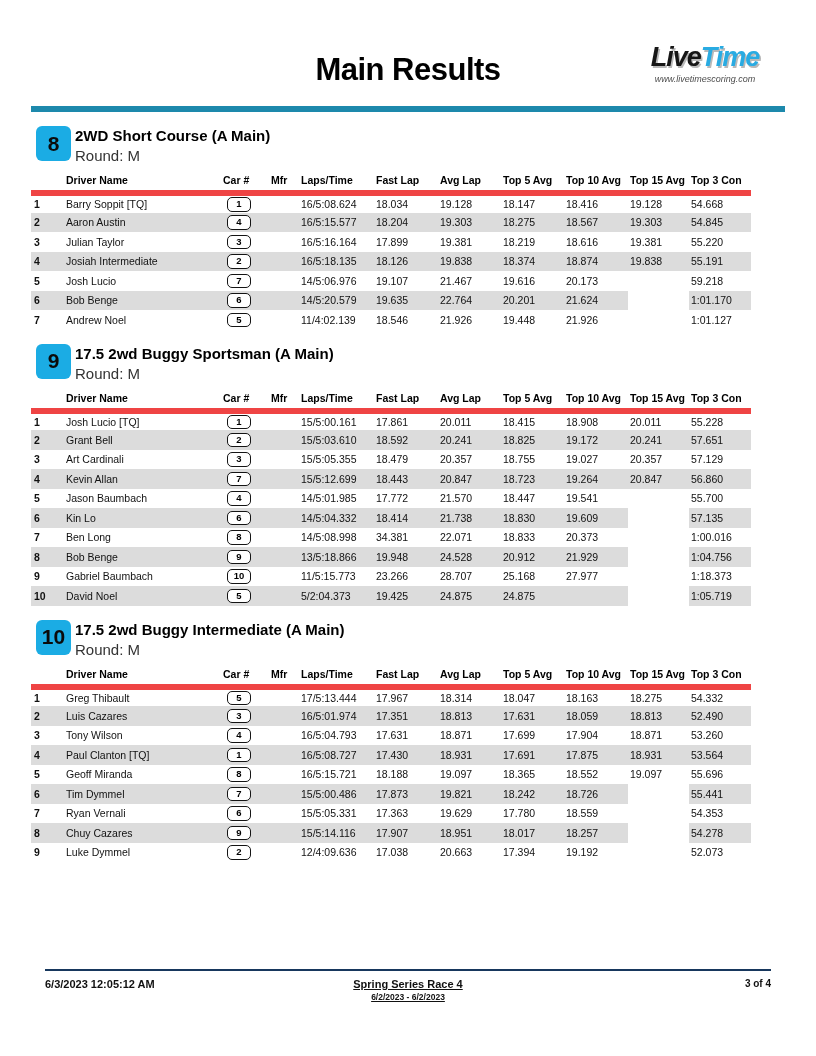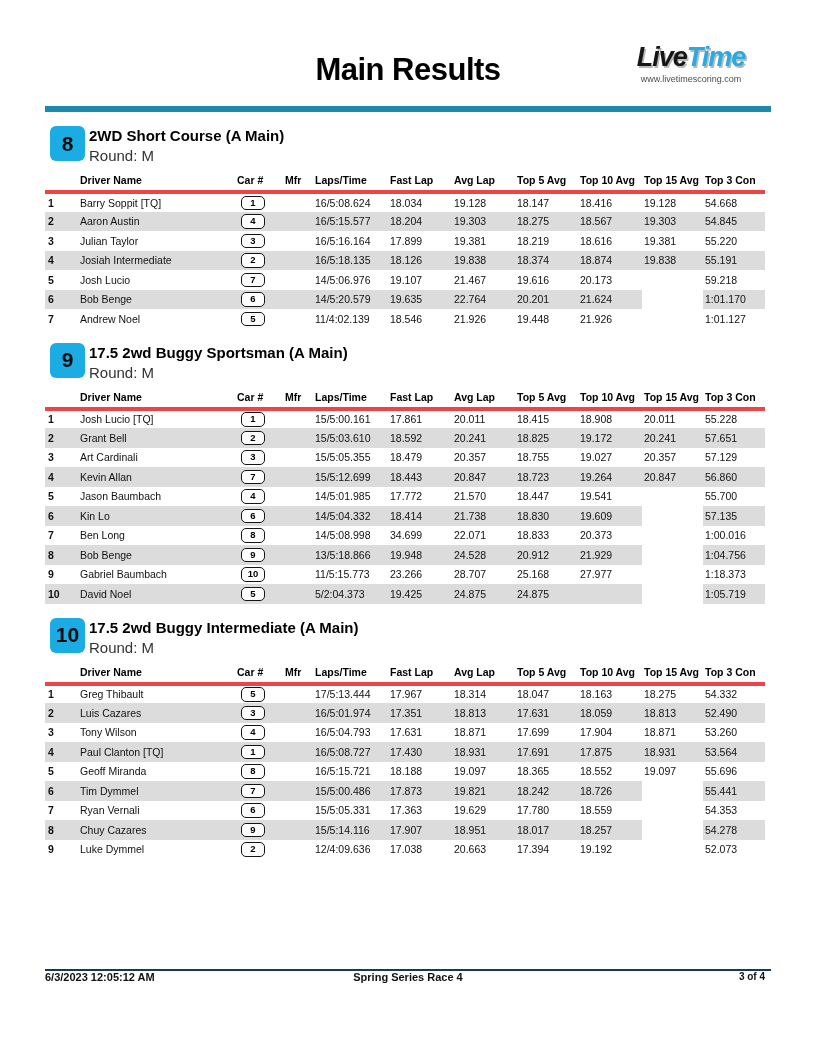--- a/index.html
+++ b/index.html
@@ -1,36 +1,36 @@
 <!DOCTYPE html>
 <html><head>
 <meta charset="utf-8">
 <style>
   * { margin:0; padding:0; box-sizing:border-box; }
   html,body { background:#fff; }
   body {
     width:816px; height:1056px; position:relative; overflow:hidden;
     font-family:"Liberation Sans","DejaVu Sans",sans-serif; color:#111;
   }
-  .page { padding:0 45px; position:relative; }
+  .page { padding:0 31px; position:relative; }
 
   
   .hdr { position:relative; height:58px; margin-top:42px; }
   .hdr h1 {
     text-align:center; font-size:31px; font-weight:bold; letter-spacing:-0.5px;
     padding-top:10px; color:#000;
   }
   .logo { position:absolute; right:0; top:0; width:160px; text-align:center; }
   .logo-text {
     font-style:italic; font-weight:bold; font-size:27px; letter-spacing:-1px;
     text-shadow:1.5px 1.5px 0 #b9b9b9; white-space:nowrap;
   }
   .lt-live { color:#161616; }
   .lt-time { color:#29ABE2; }
-  .logo-site { font-size:9px; color:#4d4d4d; margin-top:1px; }
+  .logo-site { font-size:9px; color:#4d4d4d; margin-top:1px;font-style:italic; }
   .top-rule { height:6px; background:#1D89AC; margin-top:6px; }
 
   
   .section { margin-top:14px; }
   .sec-head { display:flex; align-items:flex-start; padding-left:5px; margin-bottom:4px; }
   .race-badge {
     width:35px; height:35px; background:#1BACE4; border-radius:6px; flex:none;
     display:flex; align-items:center; justify-content:center;
     font-size:21px; font-weight:bold; color:#0b0b0b;
   }
@@ -38,42 +38,42 @@
   .race-title { font-size:15px; font-weight:bold; color:#000; }
   .race-round { font-size:15px; color:#333; margin-top:3px; }
 
   table { border-collapse:collapse; table-layout:fixed; width:720px; margin-top:8px; }
   col.c-pos{width:33px} col.c-driver{width:157px} col.c-car{width:48px}
   col.c-mfr{width:30px} col.c-laps{width:75px} col.c-fast{width:64px}
   col.c-avg{width:63px} col.c-top5{width:63px} col.c-top10{width:64px}
   col.c-top15{width:61px} col.c-top3{width:62px}
   th {
     text-align:left; font-size:10.5px; font-weight:bold; color:#000;
-    border-bottom:4px solid #ef4444; padding:2px 2px 4px 2px; white-space:nowrap;
+    border-bottom:6px solid #ef4444; padding:2px 2px 4px 2px; white-space:nowrap;
   }
   td { font-size:10.5px; padding:0 2px; height:19.5px; white-space:nowrap; overflow:hidden; }
   td.pos { font-weight:bold; padding-left:3px; }
   tr.stripe td { background:#DCDCDC; }
   tr.stripe td.blank15 { background:#fff; }
   td.car-cell { padding-left:6px; }
   .car-badge {
     display:inline-block; min-width:24px; padding:0 4px; background:#fff;
     border:1.8px solid #141414; border-radius:5px; text-align:center;
     font-size:9.5px; font-weight:bold; line-height:12.5px; color:#000;
   }
 
   
   .footer { position:absolute; left:45px; right:45px; top:969px; }
   .foot-rule { height:2px; background:#17375D; }
-  .foot-row { position:relative; margin-top:0; }
+  .foot-row { position:relative; margin-top:7px;text-decoration:underline; }
   .foot-left { position:absolute; left:0; top:0; font-size:11px; font-weight:bold; }
   .foot-center { text-align:center; }
   .foot-event { font-size:11px; font-weight:bold; }
   .foot-dates { font-size:8.5px; font-weight:bold; margin-top:2px; }
-  .foot-right { position:absolute; right:6px; top:0; font-size:10px; font-weight:bold; }
+  .foot-right { position:absolute; right:0; top:0; font-size:10px; font-weight:bold; }
 </style>
 </head>
 <body>
 
 <div class="page">
 
   <div class="hdr">
     <h1>Main Results</h1>
     <div class="logo">
       <div class="logo-text"><span class="lt-live">Live</span><span class="lt-time">Time</span></div>
@@ -331,21 +331,21 @@
               <td>19.609</td>
               <td class="blank15"></td>
               <td>57.135</td>
             </tr>
             <tr>
               <td class="pos">7</td>
               <td>Ben Long</td>
               <td class="car-cell"><span class="car-badge">8</span></td>
               <td></td>
               <td>14/5:08.998</td>
-              <td>34.699</td>
+              <td>34.381</td>
               <td>22.071</td>
               <td>18.833</td>
               <td>20.373</td>
               <td class="blank15"></td>
               <td>1:00.016</td>
             </tr>
             <tr class="stripe">
               <td class="pos">8</td>
               <td>Bob Benge</td>
               <td class="car-cell"><span class="car-badge">9</span></td>
@@ -549,16 +549,17 @@
 </div>
 
 </div>
 
 <div class="footer">
   <div class="foot-rule"></div>
   <div class="foot-row">
     <div class="foot-left">6/3/2023 12:05:12 AM</div>
     <div class="foot-center">
       <div class="foot-event">Spring Series Race 4</div>
+      <div class="foot-dates">6/2/2023 - 6/2/2023</div>
     </div>
     <div class="foot-right">3 of 4</div>
   </div>
 </div>
 
 </body></html>

